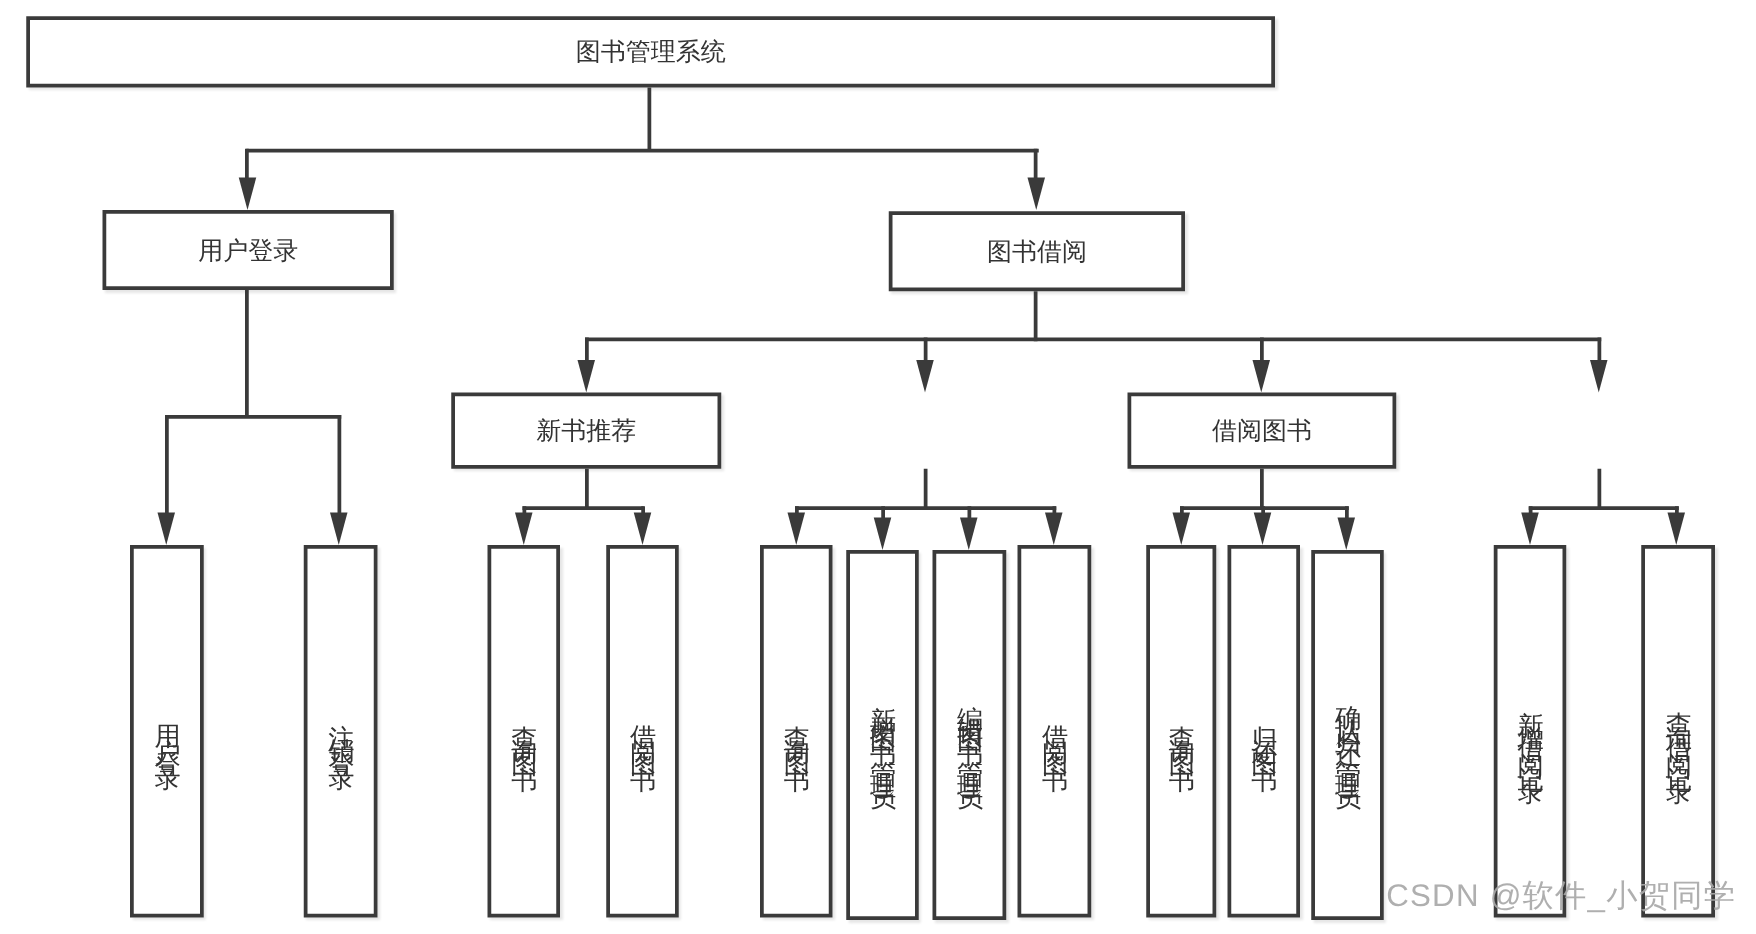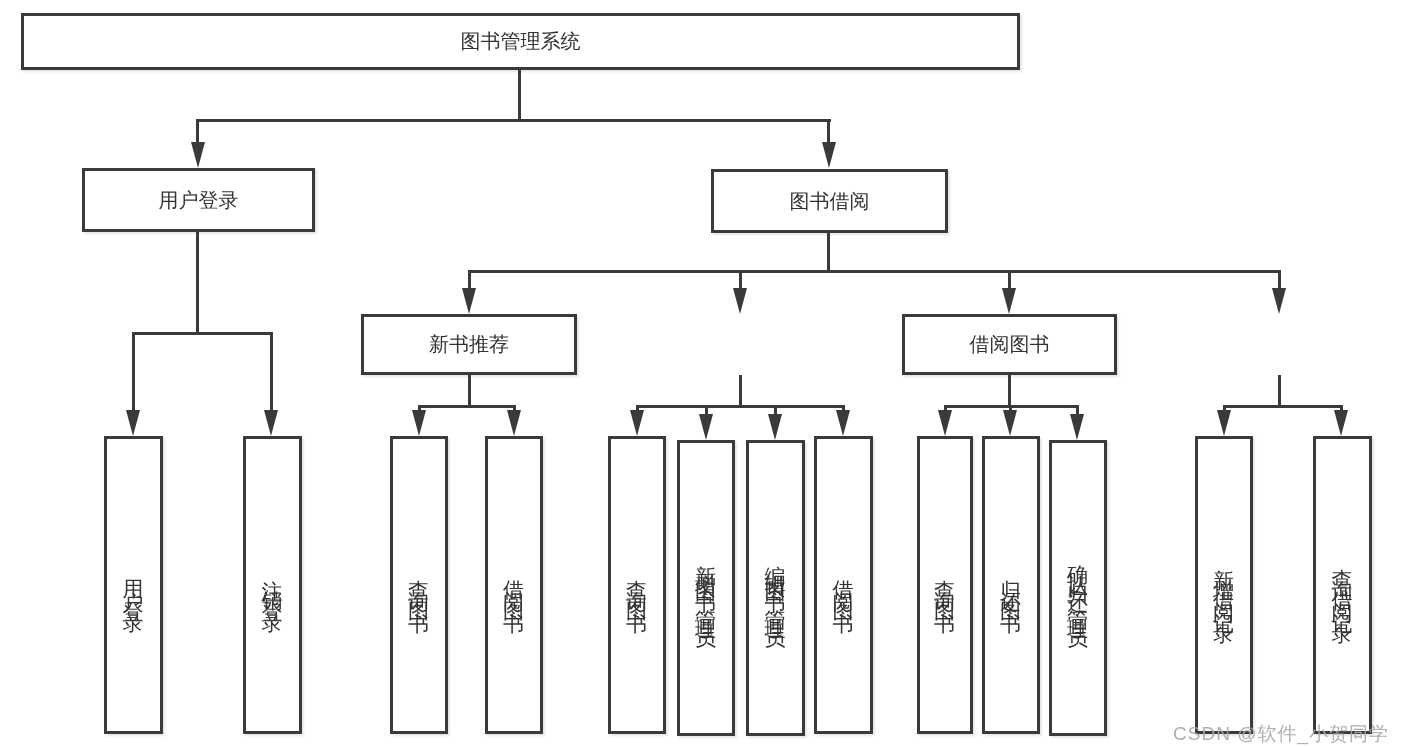--- a/index.html
+++ b/index.html
@@ -18,21 +18,21 @@
   }
   .vbox.tight { font-size:21px; letter-spacing:9px; }
   .hl { position:absolute; height:3px; background:#3a3a3a; }
   .vl { position:absolute; width:3px; background:#3a3a3a; }
   .ah {
     position:absolute; width:0; height:0;
     border-left:7px solid transparent; border-right:7px solid transparent;
     border-top:26px solid #3a3a3a;
   }
   #watermark {
-    position:absolute; right:16px; bottom:0; font-size:19px;
+    position:absolute; right:16px; bottom:14px; font-size:25px;
     color:rgba(168,168,168,0.92); z-index:5; letter-spacing:1px;
   }
 </style>
 </head>
 <body>
 
 <div id="canvas">
 
   <div class="box" style="left:21px;top:13px;width:999px;height:57px;">
     <span>图书管理系统</span>

